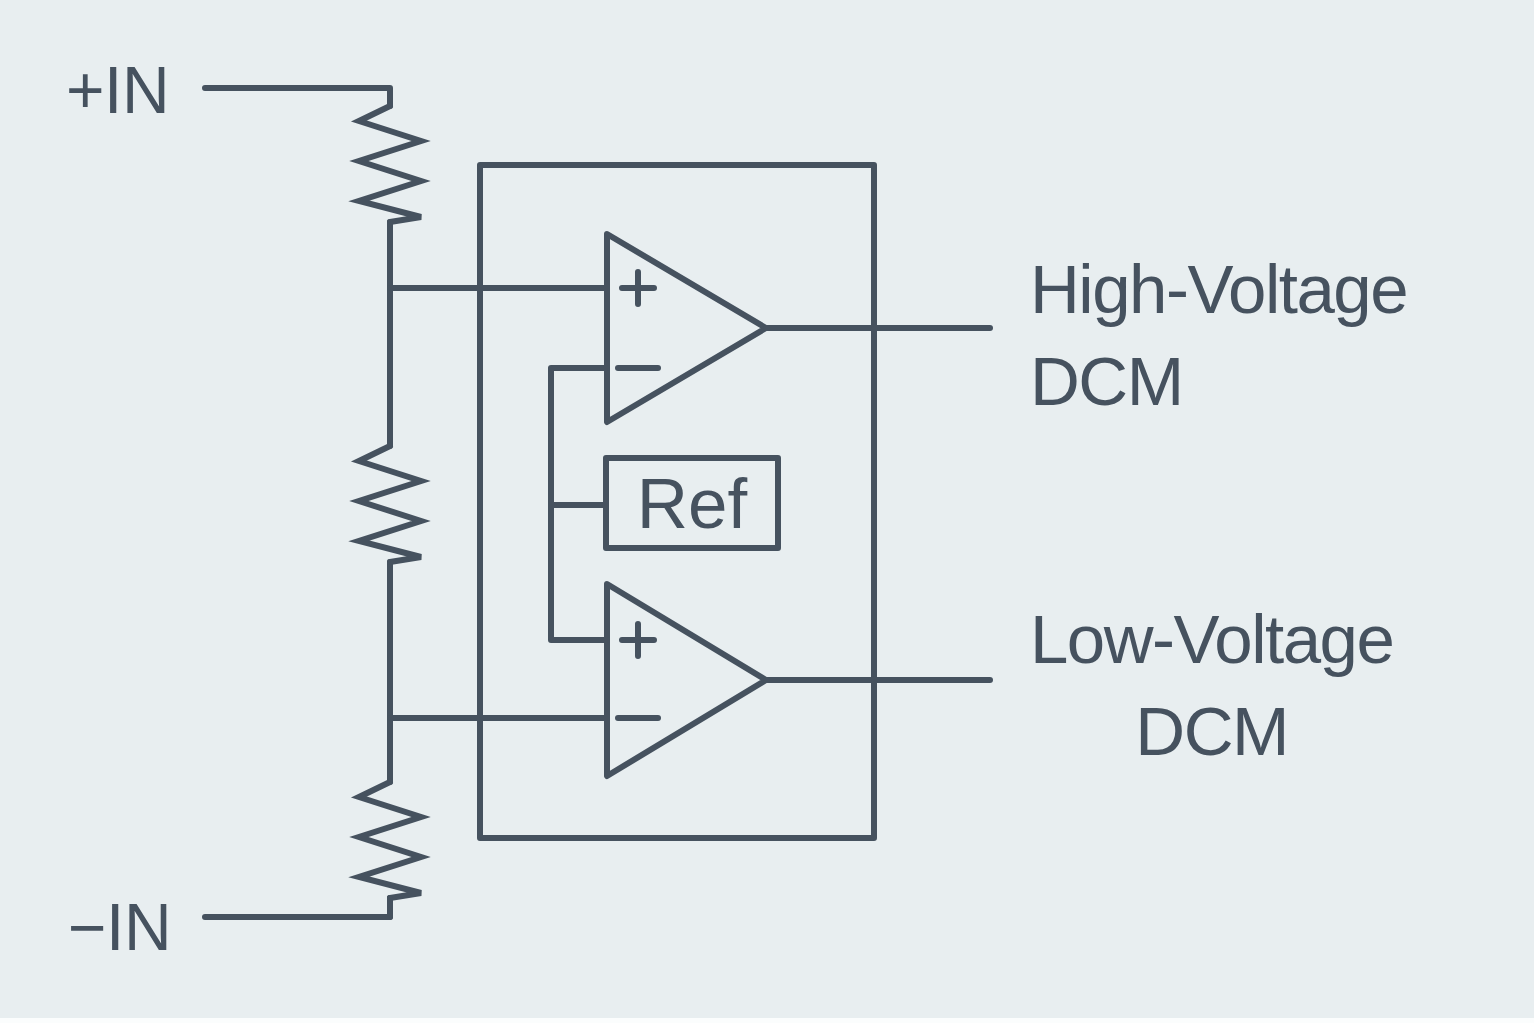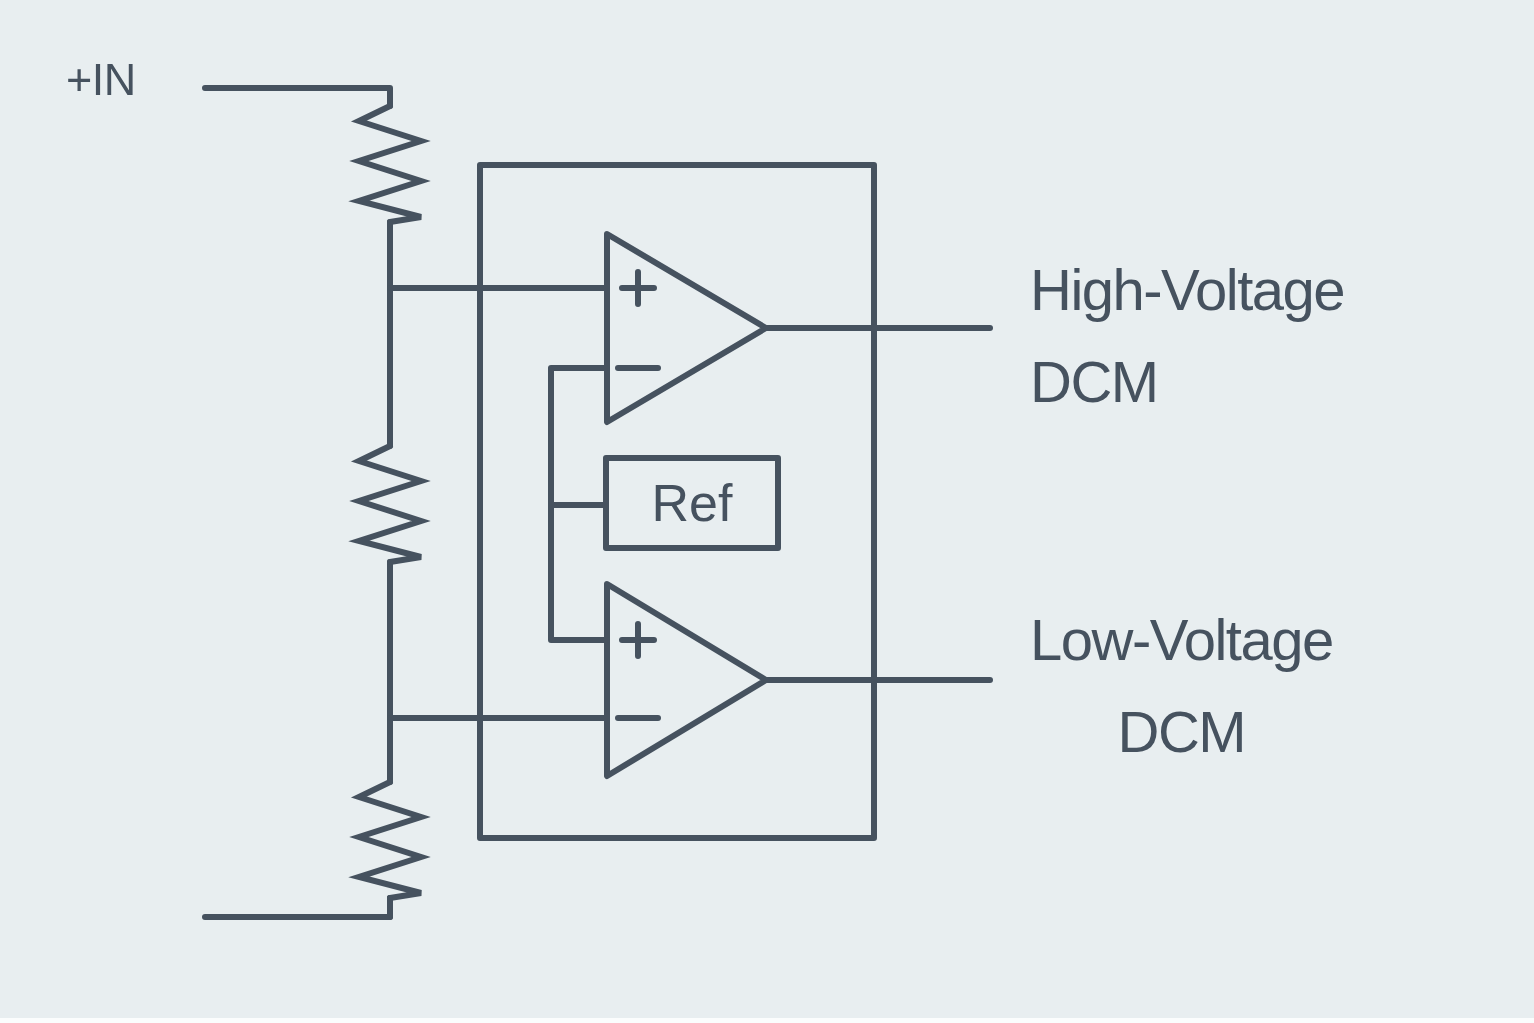--- a/index.html
+++ b/index.html
@@ -16,30 +16,30 @@
     overflow:hidden;
   }
   .schematic-svg{position:absolute;left:0;top:0;}
   .stroke{fill:none;stroke:var(--line);stroke-width:6;stroke-linecap:round;stroke-linejoin:round;}
   .stroke-sharp{fill:none;stroke:var(--line);stroke-width:6;stroke-linecap:round;stroke-linejoin:miter;}
   .label{
     position:absolute;
     color:var(--line);
     white-space:nowrap;
   }
-  .io-label{font-size:45px;line-height:1;letter-spacing:-0.5px;}
+  .io-label{font-size:66px;line-height:1;letter-spacing:-0.5px;}
   #lbl-pin{left:66px;top:57px;}
   #lbl-nin{left:68px;top:894px;}
-  .output-label{font-size:58px;line-height:92px;letter-spacing:-1.5px;}
+  .output-label{font-size:69px;line-height:92px;letter-spacing:-1.5px;}
   #lbl-high{left:1030px;top:244px;}
   #lbl-low{left:1030px;top:594px;text-align:center;}
   .ref-label{
     left:606px;top:458px;width:172px;height:90px;
     display:flex;align-items:center;justify-content:center;
-    font-size:52px;
+    font-size:71px;
   }
   .bottom-edge{
     position:absolute;left:0;bottom:0;width:100%;height:5px;
     background:var(--edge);
   }
 </style>
 </head>
 <body>
 
 <div class="stage">
@@ -114,20 +114,21 @@
     <g>
       <path class="stroke-sharp" d="M622 640 H654 M638 624 V656"></path>
     </g>
     <g>
       <path class="stroke-sharp" d="M618 718 H658"></path>
     </g>
   </svg>
 
   <div class="label io-label" id="lbl-pin">+IN</div>
 
+  <div class="label io-label" id="lbl-nin">−IN</div>
 
   <div class="label ref-label">Ref</div>
 
   <div class="label output-label" id="lbl-high">
     <div>High-Voltage</div>
     <div>DCM</div>
   </div>
 
   <div class="label output-label" id="lbl-low">
     <div>Low-Voltage</div>

